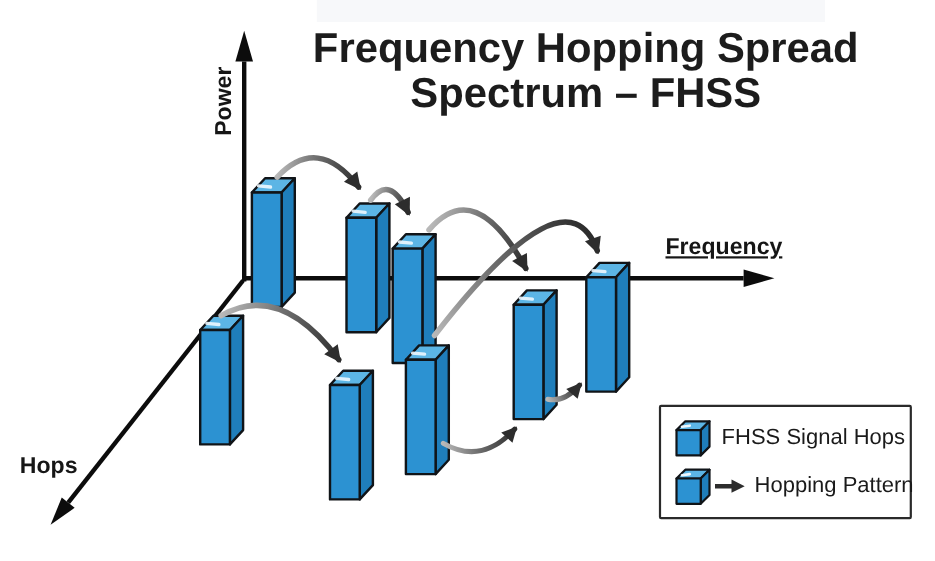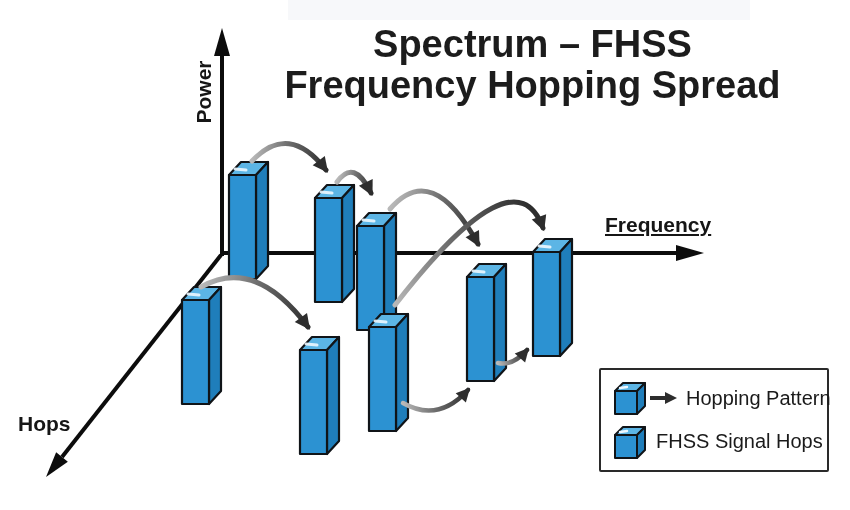--- a/index.html
+++ b/index.html
@@ -119,52 +119,52 @@
       <path d="M 252,161 Q 289,122 326,170" fill="none" stroke="url(#arrGrad0)" stroke-width="5" stroke-linecap="round" marker-end="url(#hop-head)"></path>
       <path d="M 337,182 Q 354,158 371,193" fill="none" stroke="url(#arrGrad1)" stroke-width="5" stroke-linecap="round" marker-end="url(#hop-head)"></path>
       <path d="M 390,209 Q 432,160 478,244" fill="none" stroke="url(#arrGrad2)" stroke-width="5" stroke-linecap="round" marker-end="url(#hop-head)"></path>
       <path d="M 395,305 Q 515,150 543,228" fill="none" stroke="url(#arrGrad3)" stroke-width="5" stroke-linecap="round" marker-end="url(#hop-head)"></path>
       <path d="M 201,287 Q 255,256 308,327" fill="none" stroke="url(#arrGrad4)" stroke-width="5" stroke-linecap="round" marker-end="url(#hop-head)"></path>
       <path d="M 403,403 Q 438,423 468,390" fill="none" stroke="url(#arrGrad5)" stroke-width="4.5" stroke-linecap="round" marker-end="url(#hop-head)"></path>
       <path d="M 498,363 Q 513,366 527,350" fill="none" stroke="url(#arrGrad6)" stroke-width="4.5" stroke-linecap="round" marker-end="url(#hop-head)"></path>
     </svg>
 
   <div class="title">
+    <div>Frequency Hopping Spread</div>
     <div>Spectrum – FHSS</div>
-    <div>Frequency Hopping Spread</div>
   </div>
 
   <div class="axis-label power">Power</div>
   <div class="axis-label frequency">Frequency</div>
   <div class="axis-label time">Hops</div>
 
   <div class="legend">
+    <div class="legend-row">
+      <span class="cube-icon">
+        <svg width="37" height="38" viewBox="0 0 37 38">
+          <polygon points="4,12 26,12 34,4 12,4" fill="var(--bar-top)" stroke="var(--bar-outline)" stroke-width="2" stroke-linejoin="round"></polygon>
+          <polygon points="26,12 34,4 34,27 26,35" fill="var(--bar-side)" stroke="var(--bar-outline)" stroke-width="2" stroke-linejoin="round"></polygon>
+          <rect x="4" y="12" width="22" height="23" fill="var(--bar-front)" stroke="var(--bar-outline)" stroke-width="2" stroke-linejoin="round"></rect>
+          <line x1="9" y1="9" x2="16" y2="8" stroke="#eef8ff" stroke-width="2.4" stroke-linecap="round"></line>
+        </svg>
+      </span>
+      <span class="legend-label">FHSS Signal Hops</span>
+    </div>
     <div class="legend-row">
       <span class="cube-icon">
         <svg width="37" height="38" viewBox="0 0 37 38">
           <polygon points="4,12 26,12 34,4 12,4" fill="var(--bar-top)" stroke="var(--bar-outline)" stroke-width="2" stroke-linejoin="round"></polygon>
           <polygon points="26,12 34,4 34,27 26,35" fill="var(--bar-side)" stroke="var(--bar-outline)" stroke-width="2" stroke-linejoin="round"></polygon>
           <rect x="4" y="12" width="22" height="23" fill="var(--bar-front)" stroke="var(--bar-outline)" stroke-width="2" stroke-linejoin="round"></rect>
           <line x1="9" y1="9" x2="16" y2="8" stroke="#eef8ff" stroke-width="2.4" stroke-linecap="round"></line>
         </svg>
       </span>
       <span class="hop-icon" style="margin-left:-6px;">
         <svg width="28" height="14" viewBox="0 0 28 14">
           <line x1="0" y1="7" x2="16" y2="7" stroke="#2d2d2d" stroke-width="4"></line>
           <polygon points="15,1 27,7 15,13" fill="#2d2d2d"></polygon>
         </svg>
       </span>
       <span class="legend-label">Hopping Pattern</span>
     </div>
-    <div class="legend-row">
-      <span class="cube-icon">
-        <svg width="37" height="38" viewBox="0 0 37 38">
-          <polygon points="4,12 26,12 34,4 12,4" fill="var(--bar-top)" stroke="var(--bar-outline)" stroke-width="2" stroke-linejoin="round"></polygon>
-          <polygon points="26,12 34,4 34,27 26,35" fill="var(--bar-side)" stroke="var(--bar-outline)" stroke-width="2" stroke-linejoin="round"></polygon>
-          <rect x="4" y="12" width="22" height="23" fill="var(--bar-front)" stroke="var(--bar-outline)" stroke-width="2" stroke-linejoin="round"></rect>
-          <line x1="9" y1="9" x2="16" y2="8" stroke="#eef8ff" stroke-width="2.4" stroke-linecap="round"></line>
-        </svg>
-      </span>
-      <span class="legend-label">FHSS Signal Hops</span>
-    </div>
   </div>
 
 </div>
 
 </body></html>

